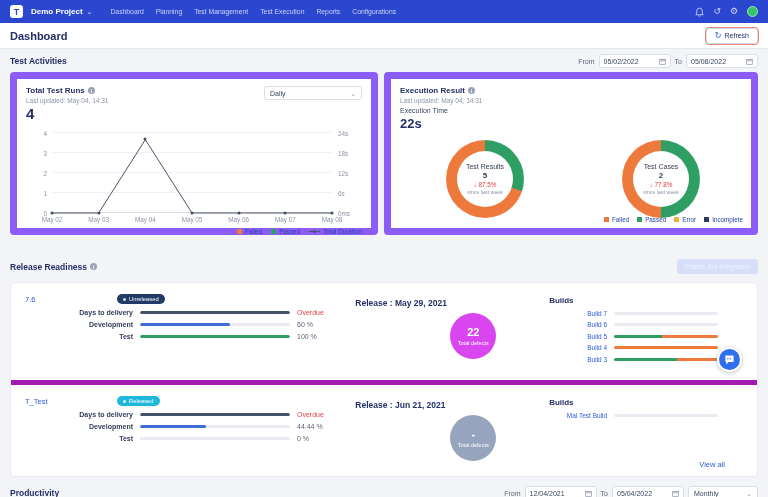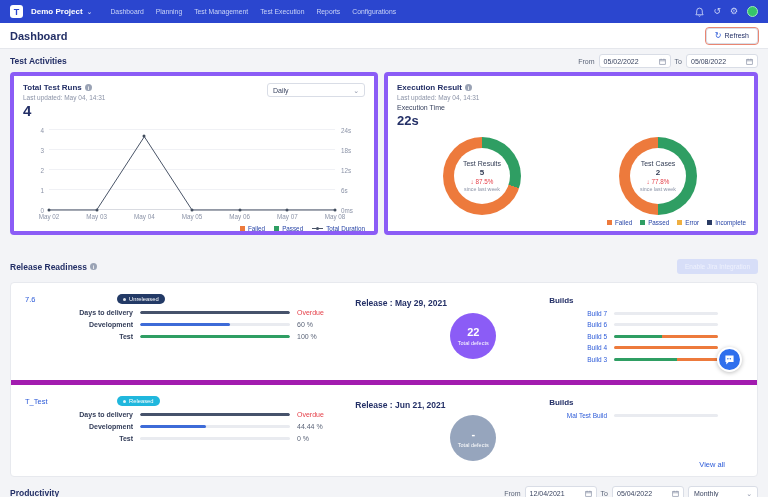--- a/index.html
+++ b/index.html
@@ -30,21 +30,21 @@
               display:inline-flex;align-items:center;justify-content:center;flex:none;}
   .date-filters{display:flex;align-items:center;gap:4px;}
   .flabel{font-size:7px;color:#5b6478;}
   .date-input{background:#fff;border:1px solid #d9dde6;border-radius:3px;font-size:7px;color:#3a4460;padding:2.5px 4px;
               display:flex;gap:5px;align-items:center;justify-content:space-between;width:62px;cursor:pointer;}
   .select{background:#fff;border:1px solid #d9dde6;border-radius:3px;font-size:7px;color:#3a4460;padding:2.5px 5px;
           display:flex;align-items:center;justify-content:space-between;cursor:pointer;}
   .select .chev,.date-input .chev{color:#8b93a7;font-size:7px;line-height:1;}
   
   .cards-row{display:flex;gap:6px;margin:4px 10px 0;height:163px;}
-  .card{background:#fff;border:4px solid #8b5cf6;border-radius:4px;box-sizing:border-box;}
+  .card{background:#fff;border:7px solid #8b5cf6;border-radius:4px;box-sizing:border-box;}
   .card-runs{width:368px;padding:7px 9px 4px;}
   .card-exec{flex:1;padding:7px 9px 4px;position:relative;}
   .card-head{display:flex;justify-content:space-between;align-items:flex-start;}
   .card-title{font-size:8px;font-weight:bold;margin:0;display:flex;align-items:center;gap:3px;}
   .muted{font-size:6.5px;color:#8b93a7;margin-top:2px;}
   .big-num{font-size:15px;font-weight:bold;margin-top:2px;line-height:1.1;}
   .mid-num{font-size:13px;font-weight:bold;margin-top:3px;line-height:1.1;}
   .exec-time-label{font-size:7px;color:#3a4460;margin-top:3px;}
   .period-select{width:86px;}
   
@@ -90,21 +90,21 @@
   .metric{display:flex;align-items:center;gap:7px;margin:5px 0;}
   .m-label{width:108px;text-align:right;font-size:7px;color:#323c58;font-weight:bold;}
   .m-track{width:150px;height:3.5px;background:#e9ebf0;border-radius:2px;overflow:hidden;flex:none;}
   .m-fill{height:100%;border-radius:2px;}
   .m-val{font-size:7px;color:#5b6478;}
   .m-val.overdue{color:#e5404a;}
   .col-mid{width:27%;padding-top:4px;box-sizing:border-box;}
   .rel-date{font-size:8.5px;font-weight:bold;color:#232f66;}
   .defect-circle{width:46px;height:46px;border-radius:50%;display:flex;flex-direction:column;align-items:center;
                  justify-content:center;color:#fff;margin:5px 0 0 95px;text-align:center;}
-  .defect-yellow{background:#8b5cf6;}
+  .defect-yellow{background:#d946ef;}
   .defect-gray{background:#96a5bd;}
   .d-val{font-size:11px;font-weight:bold;line-height:1;}
   .d-label{font-size:5.5px;margin-top:2px;}
   .col-right{width:27%;padding-top:2px;box-sizing:border-box;}
   .builds-title{font-size:8px;font-weight:bold;margin-bottom:4px;}
   .build-row{display:flex;align-items:center;gap:7px;margin:4.5px 0;}
   .b-label{width:58px;text-align:right;font-size:6.5px;color:#2d5bd8;cursor:pointer;white-space:nowrap;}
   .b-track{width:104px;height:3px;border-radius:2px;background:#e9ebf0;display:flex;overflow:hidden;flex:none;}
   .b-seg{height:100%;}
   .view-all{position:absolute;right:32px;bottom:7px;color:#2d5bd8;font-size:7.5px;cursor:pointer;}

